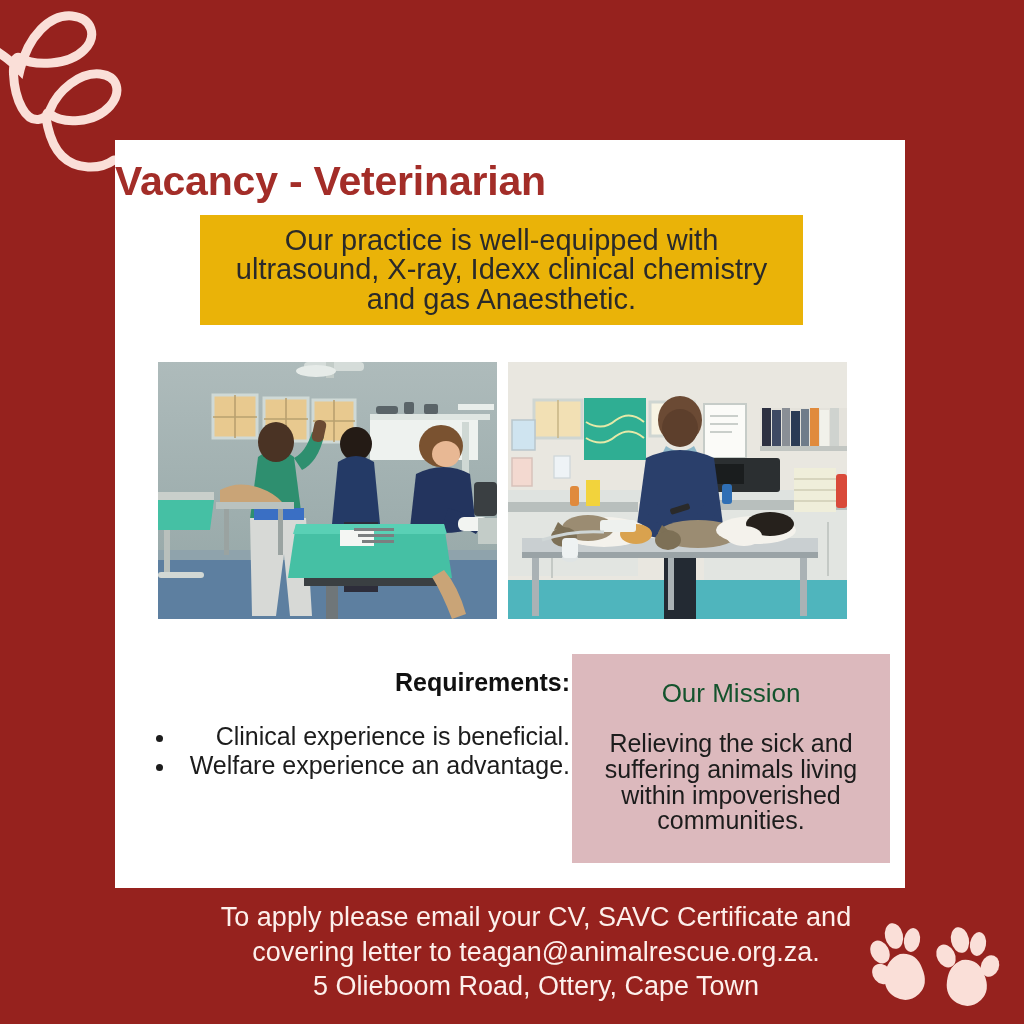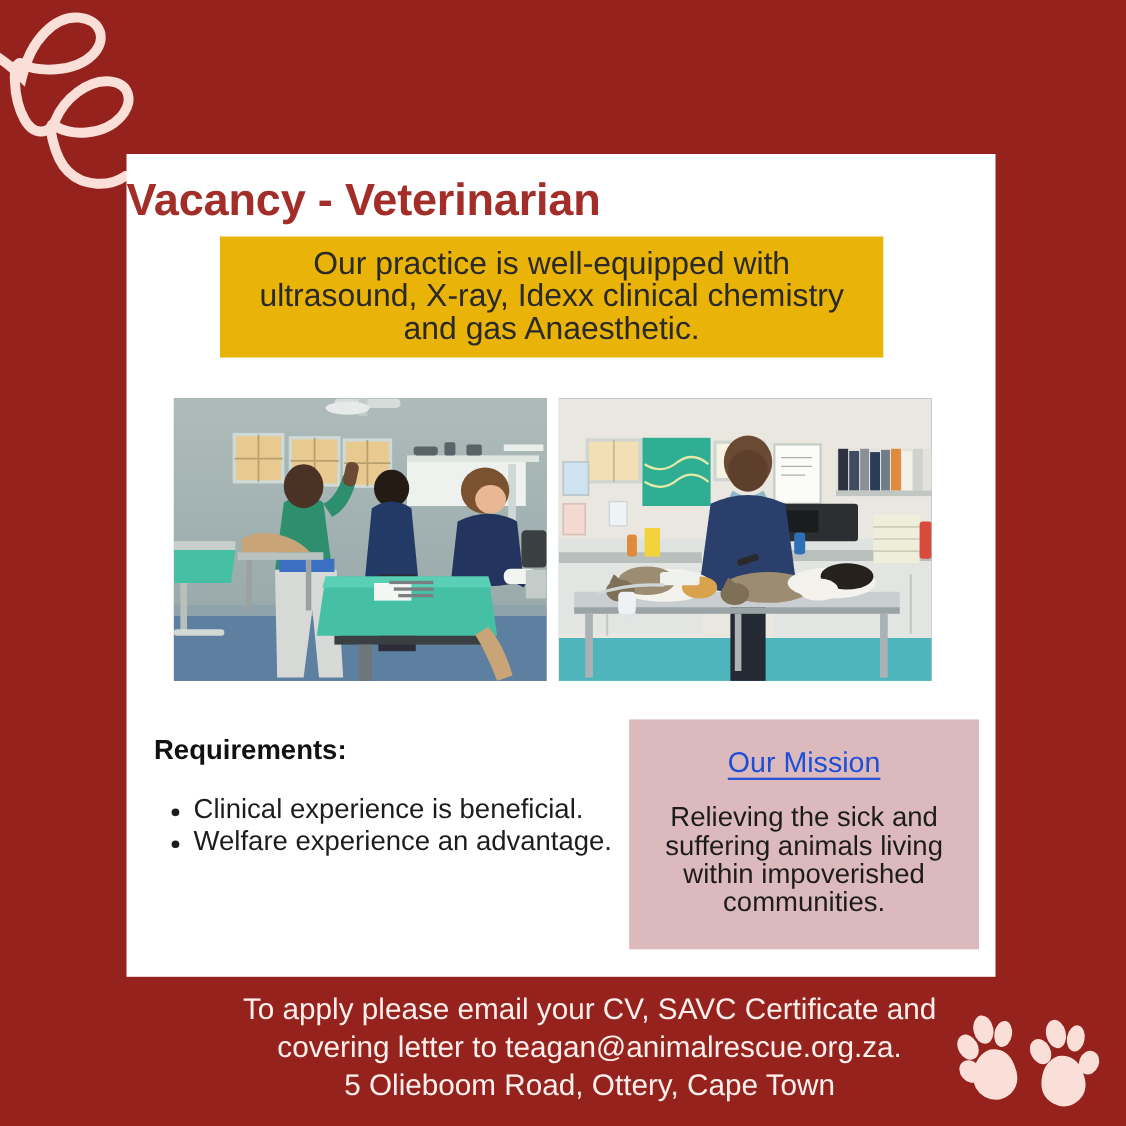--- a/index.html
+++ b/index.html
@@ -88,20 +88,21 @@
     background: #8d9c9f;
   }
   .photo svg { display: block; width: 100%; height: 100%; }
 
   
   .req-block {
     position: absolute;
     left: 25px;
     top: 528px;
     width: 430px;
+    text-align: right;
   }
   .req-heading {
     font-size: 25px;
     font-weight: bold;
     color: #111111;
     margin: 0 0 26px 0;
   }
   .req-list {
     margin: 0;
     padding: 0 0 0 36px;
@@ -138,22 +139,21 @@
     top: 514px;
     width: 318px;
     height: 209px;
     background: #dcb9bd;
     box-sizing: border-box;
     padding: 24px 14px 0 14px;
     text-align: center;
   }
   .mission-title {
     font-size: 26px;
-    color: #1d4ed8;
-    text-decoration: underline;
+    color: #14532d;
     text-underline-offset: 5px;
     margin-bottom: 22px;
   }
   .mission-body {
     font-size: 25px;
     line-height: 1.03;
     color: #1c1c1c;
   }
 
   

